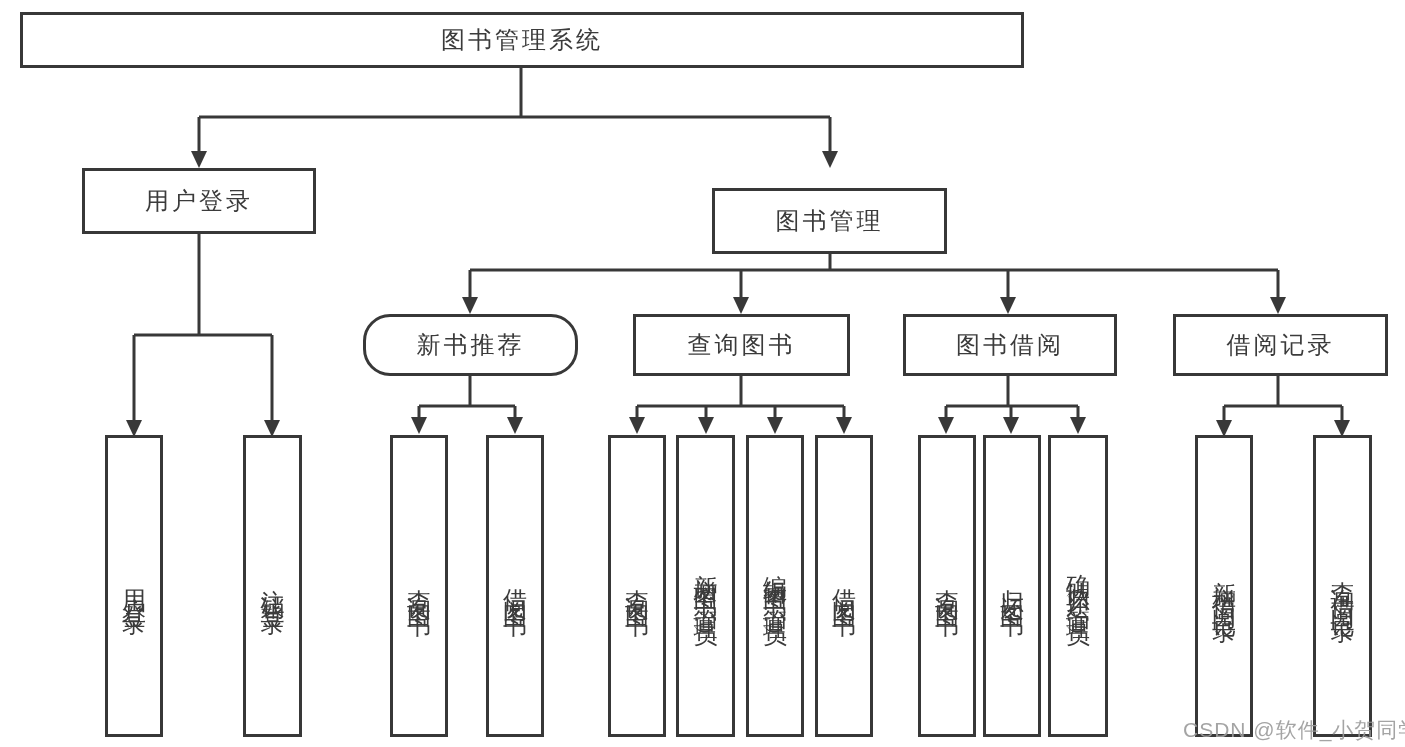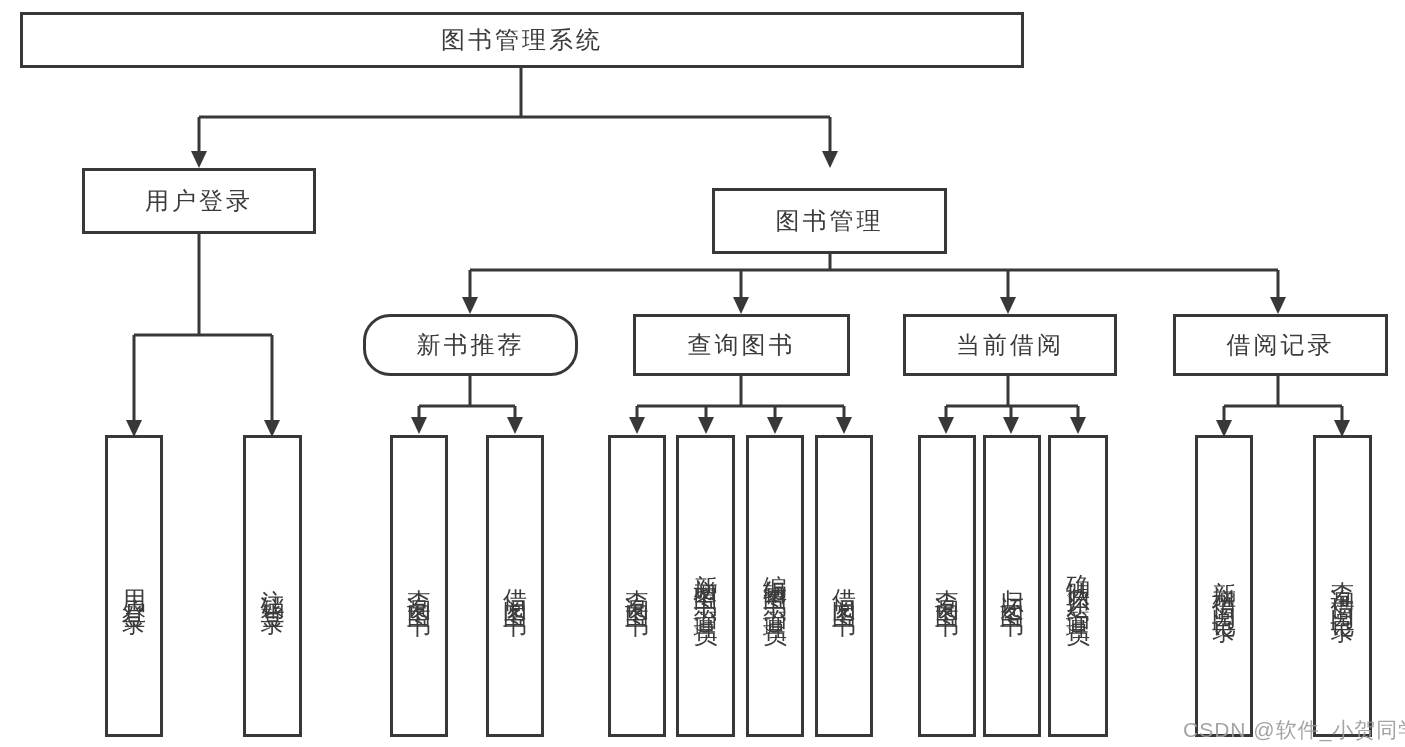--- a/index.html
+++ b/index.html
@@ -105,21 +105,21 @@
     <span class="h-label">图书管理</span>
   </div>
 
   <div class="node" style="left:363px;top:314px;width:215px;height:62px;border-radius:27px;">
     <span class="h-label">新书推荐</span>
   </div>
   <div class="node" style="left:633px;top:314px;width:217px;height:62px;">
     <span class="h-label">查询图书</span>
   </div>
   <div class="node" style="left:903px;top:314px;width:214px;height:62px;">
-    <span class="h-label">当前借阅</span>
+    <span class="h-label">图书借阅</span>
   </div>
   <div class="node" style="left:1173px;top:314px;width:215px;height:62px;">
     <span class="h-label">借阅记录</span>
   </div>
 
   <div class="node" style="left:105px;top:435px;width:58px;height:302px;">
     <span class="v-label">用户登录</span>
   </div>
   <div class="node" style="left:243px;top:435px;width:59px;height:302px;">
     <span class="v-label">注销登录</span>

